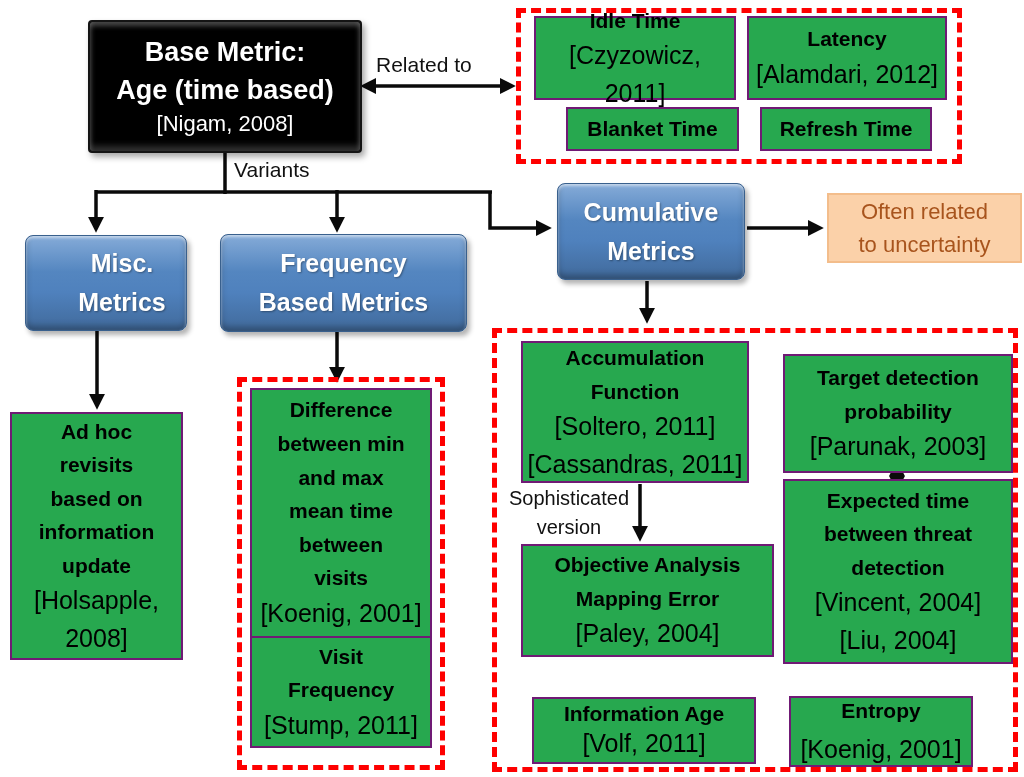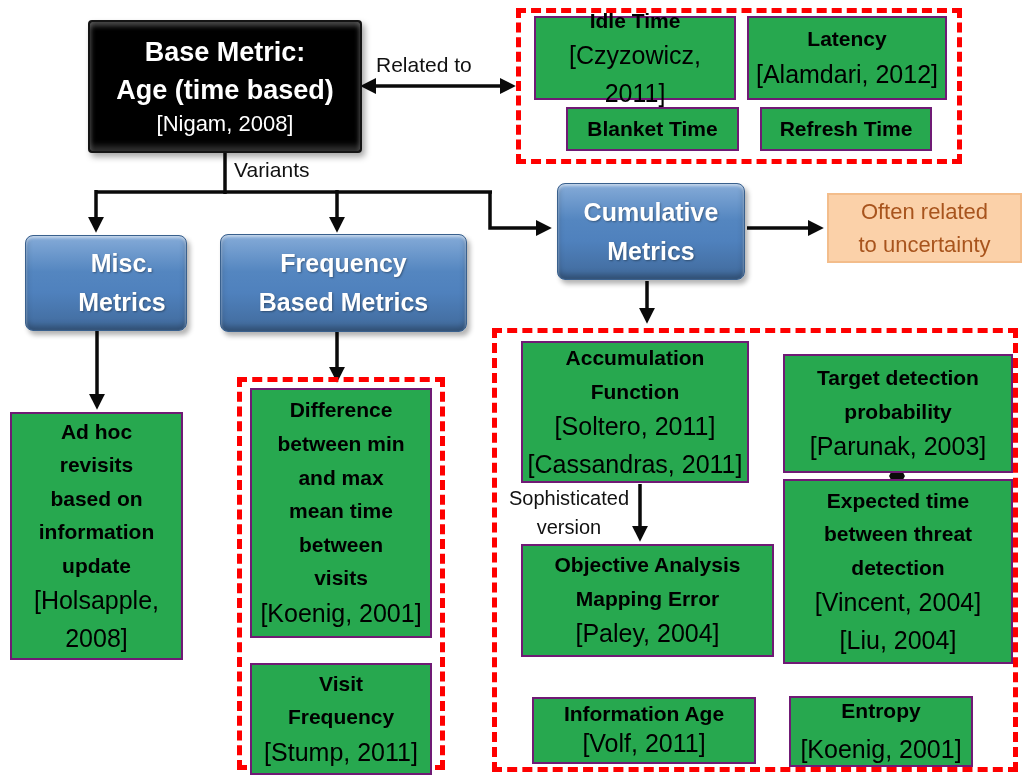--- a/index.html
+++ b/index.html
@@ -134,21 +134,21 @@
   <div class="abs redgroup" style="left:237px;top:377px;width:208px;height:393px;"></div>
   <div class="abs gbox" style="left:250px;top:388px;width:182px;height:250px;">
     <div class="gtitle">Difference
 between min
 and max
 mean time
 between
 visits</div>
     <div class="gcite">[Koenig, 2001]</div>
   </div>
-  <div class="abs gbox" style="left:250px;top:663px;width:182px;height:112px;">
+  <div class="abs gbox" style="left:250px;top:636px;width:182px;height:112px;">
     <div class="gtitle">Visit
 Frequency</div>
     <div class="gcite">[Stump, 2011]</div>
   </div>
 
   <div class="abs redgroup" style="left:492px;top:328px;width:526px;height:444px;"></div>
   <div class="abs gbox" style="left:521px;top:341px;width:228px;height:142px;">
     <div class="gtitle">Accumulation
 Function</div>
     <div class="gcite">[Soltero, 2011]

